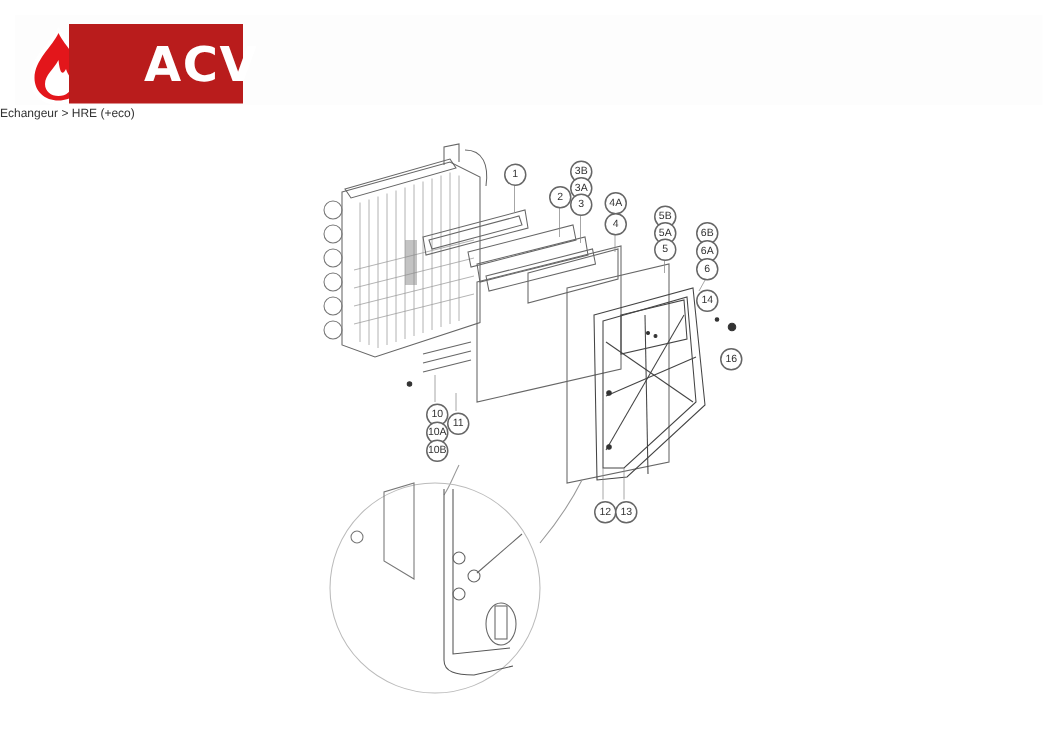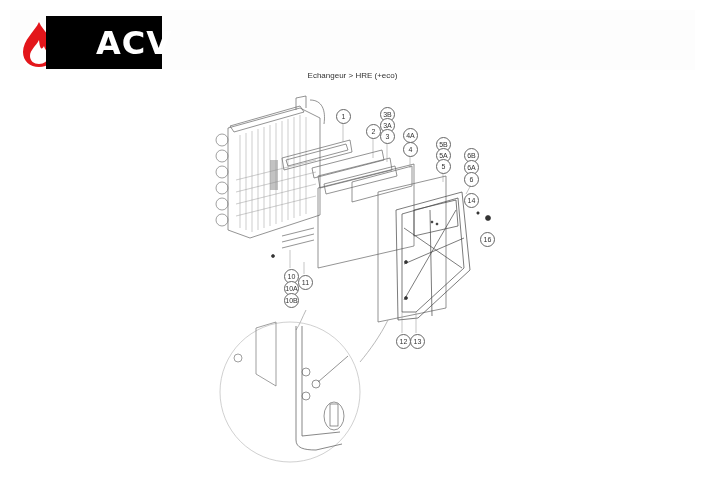--- a/index.html
+++ b/index.html
@@ -1,22 +1,22 @@
 <!DOCTYPE html>
 <html><head>
 <meta charset="utf-8">
 <style>
   html,body{margin:0;padding:0;background:#ffffff;}
   body{width:705px;height:498px;position:relative;overflow:hidden;font-family:"Liberation Sans",sans-serif;}
   .header-band{position:absolute;left:10px;top:10px;width:685px;height:60px;background:#fdfdfd;}
   .logo{position:absolute;left:14px;top:16px;width:148px;height:53px;}
-  .logo-box{position:absolute;left:32px;top:0;width:116px;height:53px;background:#000000;}
+  .logo-box{position:absolute;left:32px;top:0;width:116px;height:53px;background:#b91c1c;}
   .logo-text{position:absolute;left:50px;top:8px;color:#fff;font-weight:bold;font-size:32px;letter-spacing:1px;font-family:"DejaVu Sans",sans-serif;}
   .flame{position:absolute;left:0;top:0;width:50px;height:56px;}
-  .breadcrumb{position:absolute;left:0;width:705px;top:71px;text-align:center;font-size:8px;color:#333;}
+  .breadcrumb{position:absolute;left:0;width:705px;top:71px;font-size:8px;color:#333;}
   .diagram{position:absolute;left:0;top:0;width:705px;height:498px;}
   .callout{position:absolute;width:13px;height:13px;border:1px solid #666;border-radius:50%;background:#fff;font-size:7px;color:#333;text-align:center;line-height:13px;}
 </style>
 </head>
 <body>
 
 <div class="header-band"></div>
 
 <div class="logo">
   <svg class="flame" viewBox="0 0 50 56">

